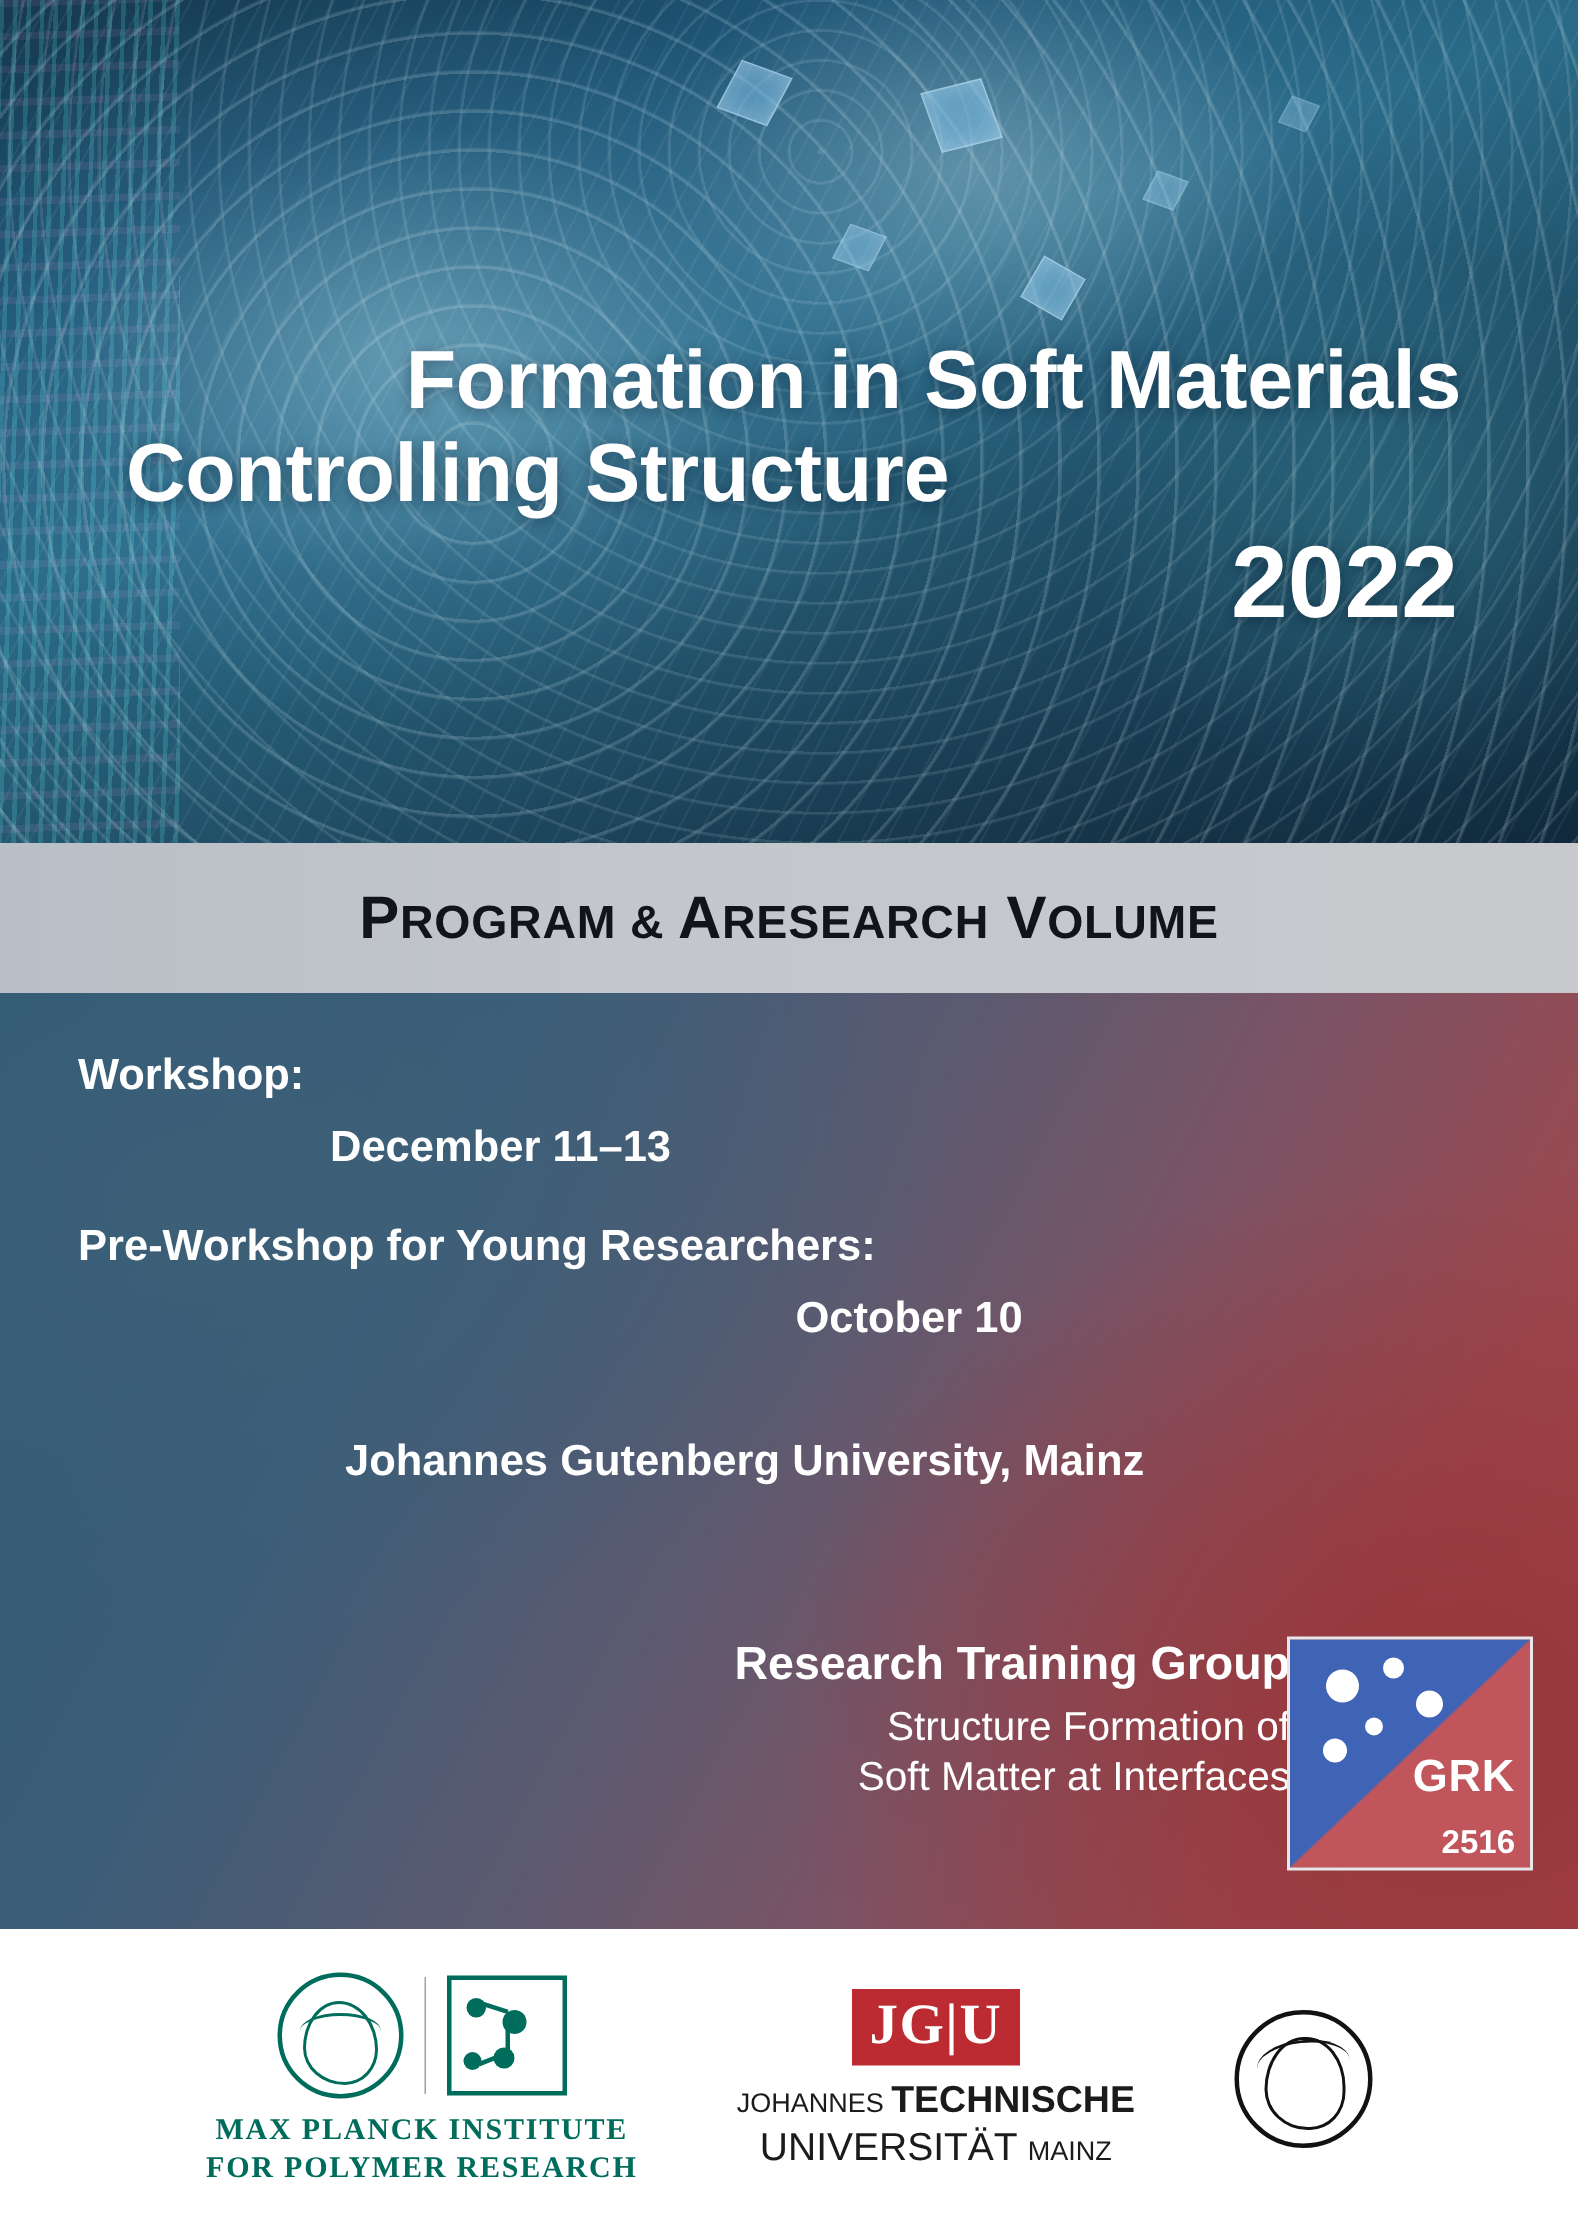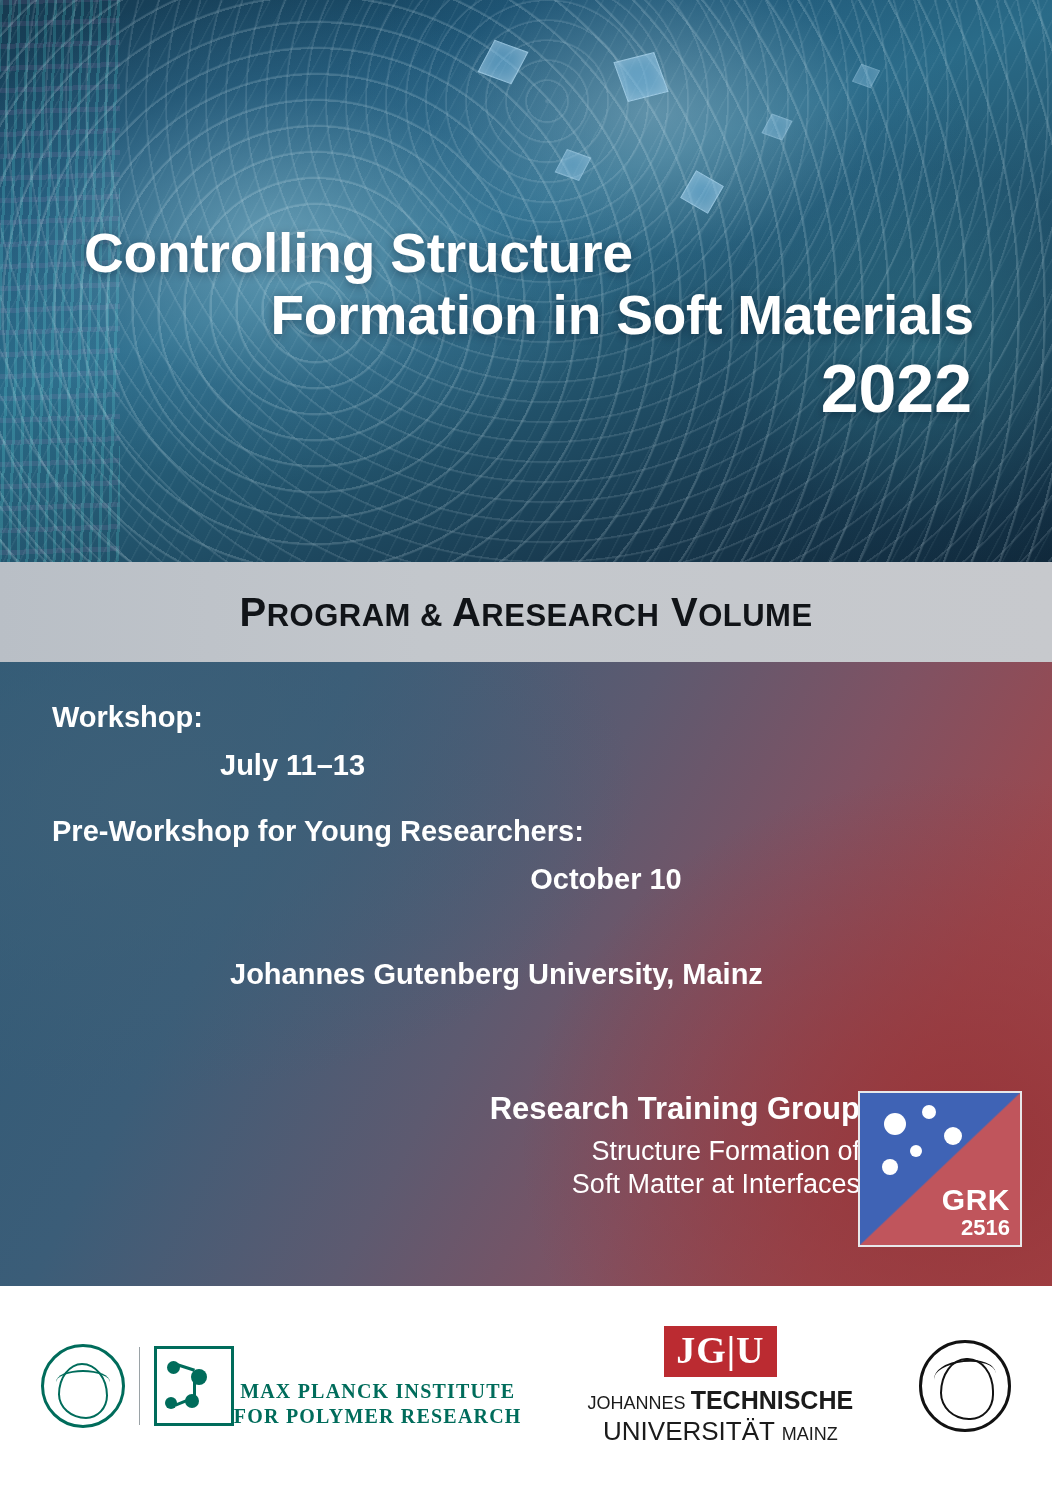--- a/index.html
+++ b/index.html
@@ -186,37 +186,37 @@
   }
   .grk-text {
     position: absolute;
     right: 10px; bottom: 6px;
     text-align: right;
     color: #ffffff;
     font-weight: bold;
     line-height: 1;
   }
   .grk-text .g1 { font-size: 30px; letter-spacing: 0.5px; display: block; }
-  .grk-text .g2 { font-size: 22px; display: block; margin-top: 2px; }
+  .grk-text .g2 { font-size: 22px; display: block; margin-top: 17px; }
 
   
   .footer {
     position: absolute;
     left: 0; top: 1286px;
     width: 1052px; height: 200px;
     background: #ffffff;
     display: flex;
     align-items: center;
     justify-content: center;
     gap: 66px;
   }
   .logo { display: flex; align-items: center; }
 
   
-  .mpi { align-items: flex-end; }
+  .mpi { flex-direction: column; align-items: center; }
   .mpi-row { display: flex; align-items: center; gap: 0; }
   .mpi-seal {
     width: 78px; height: 78px;
     border: 3px solid #006c5b;
     border-radius: 50%;
     position: relative;
     overflow: hidden;
   }
   .mpi-seal::before {
     content: "";
@@ -334,36 +334,36 @@
     <div class="hero-left-bars"></div>
 
     <div class="cube" style="left:485px; top:44px; width:34px; height:34px;"></div>
     <div class="cube" style="left:620px; top:56px; width:40px; height:40px; transform:rotate(-14deg) skewX(6deg);"></div>
     <div class="cube" style="left:560px; top:152px; width:24px; height:24px; opacity:0.8;"></div>
     <div class="cube" style="left:686px; top:176px; width:30px; height:30px; transform:rotate(30deg);"></div>
     <div class="cube" style="left:766px; top:116px; width:20px; height:20px; opacity:0.7;"></div>
     <div class="cube" style="left:856px; top:66px; width:18px; height:18px; opacity:0.6;"></div>
 
     <div class="title-wrap">
+      <div class="title-line l2">Formation in Soft Materials</div>
       <div class="title-line l1">Controlling Structure</div>
-      <div class="title-line l2">Formation in Soft Materials</div>
       <div class="title-year">2022</div>
     </div>
   </div>
 
   <div class="band">
     <div class="band-title">
       <span>P</span><span class="sc">ROGRAM</span><span class="sc"> &amp; </span><span>A</span><span class="sc">RESEARCH</span><span> V</span><span class="sc">OLUME</span>
     </div>
   </div>
 
   <div class="mid">
     <div class="info">
       <div class="info-label">Workshop:</div>
-      <div class="info-value">July 11–13</div>
+      <div class="info-value">December 11–13</div>
       <div class="info-label">Pre-Workshop for Young Researchers:</div>
       <div class="info-value tight">October 10</div>
       <div class="venue">Johannes Gutenberg University, Mainz</div>
     </div>
   </div>
 
   <div class="rtg">
     <div class="rtg-title">Research Training Group</div>
     <div class="rtg-sub">Structure Formation of</div>
     <div class="rtg-sub">Soft Matter at Interfaces</div>

